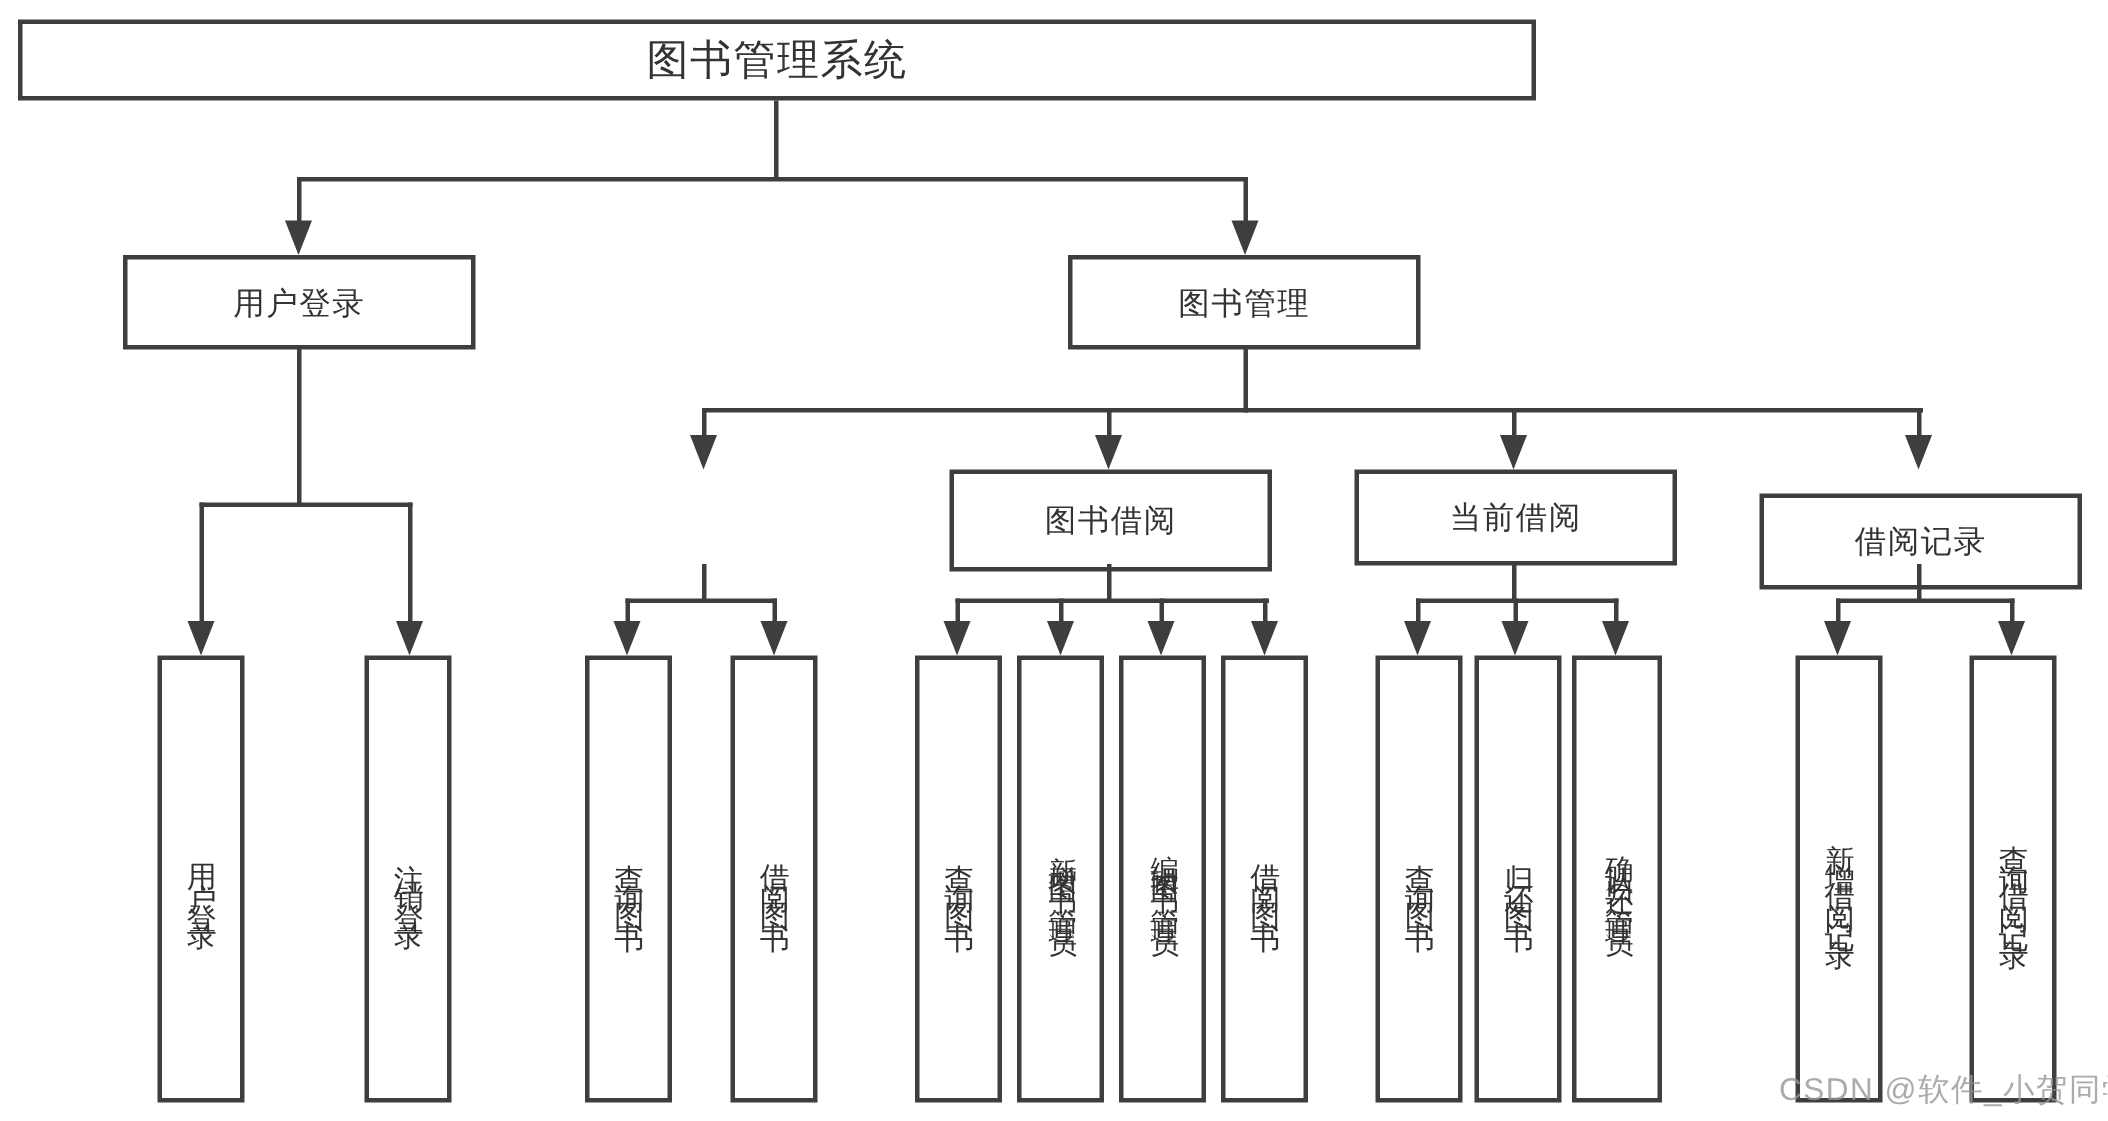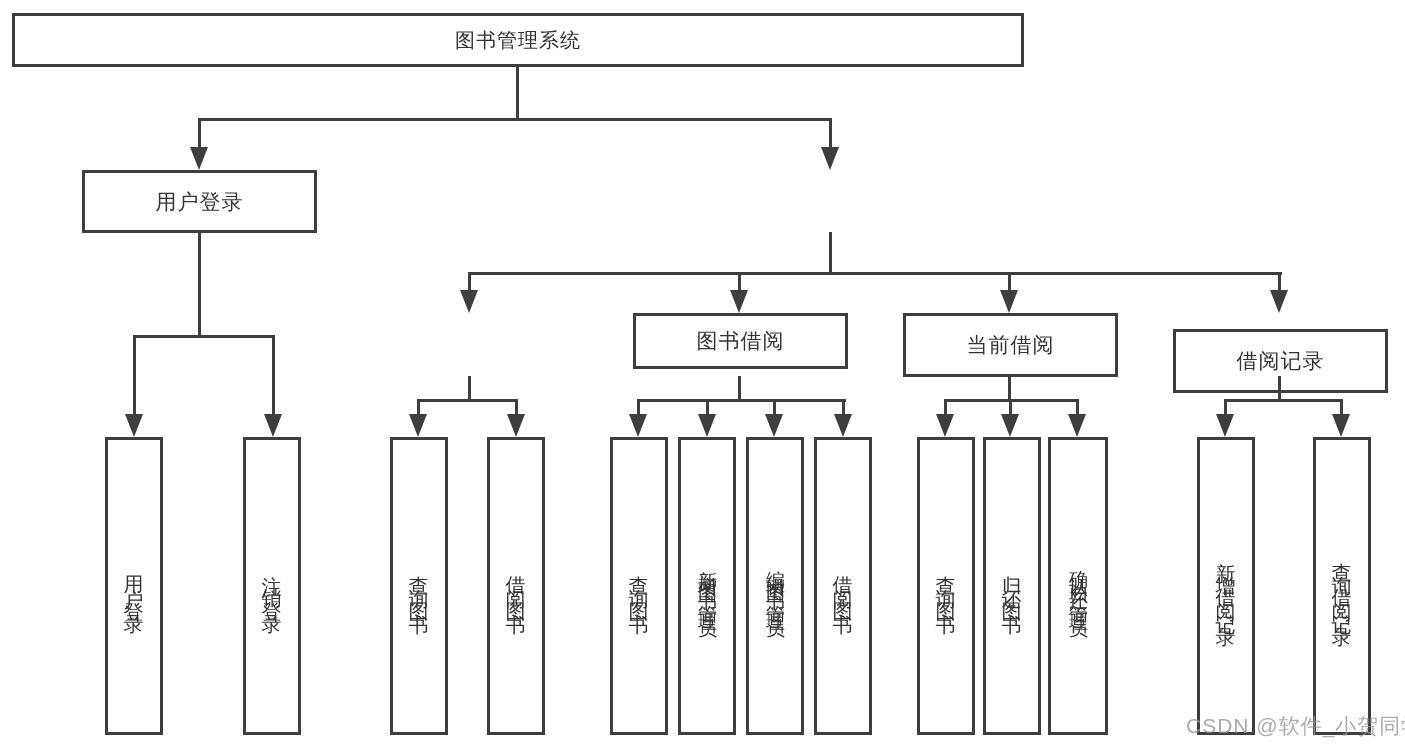--- a/index.html
+++ b/index.html
@@ -5,21 +5,21 @@
   html,body{margin:0;padding:0;background:#ffffff;}
   #canvas{
     position:relative;width:1405px;height:747px;background:#ffffff;overflow:hidden;
     font-family:"Liberation Sans","DejaVu Sans",sans-serif;color:#333333;
   }
   .node{
     position:absolute;box-sizing:border-box;background:#ffffff;
     border:3px solid #3e3e3e;display:flex;align-items:center;justify-content:center;
   }
   .node .hlabel{font-size:21px;letter-spacing:1px;white-space:nowrap;}
-  #root-node .hlabel{font-size:20px;}
+  #root-node .hlabel{font-size:28px;}
   .vbox{top:437px;height:298px;width:58px;}
   .vlabel{
     writing-mode:vertical-rl;text-orientation:mixed;
     font-size:20px;letter-spacing:13px;line-height:1.1;white-space:nowrap;
   }
   .vlabel.dense{letter-spacing:7px;font-size:19px;}
   .cline{position:absolute;background:#3e3e3e;}
   .tri{
     position:absolute;width:0;height:0;
     border-left:9px solid transparent;border-right:9px solid transparent;
@@ -35,22 +35,25 @@
 
 <div id="canvas">
 
   <div class="node" id="root-node" style="left:12px;top:13px;width:1012px;height:54px;">
     <span class="hlabel">图书管理系统</span>
   </div>
 
   <div class="node" style="left:82px;top:170px;width:235px;height:63px;">
     <span class="hlabel">用户登录</span>
   </div>
+  <div class="node" style="left:712px;top:170px;width:235px;height:63px;">
+    <span class="hlabel">图书管理</span>
+  </div>
 
-  <div class="node" style="left:633px;top:313px;width:215px;height:56px;">
+  <div class="node" style="left:633px;top:313px;width:215px;height:68px;">
     <span class="hlabel">图书借阅</span>
   </div>
   <div class="node" style="left:903px;top:313px;width:215px;height:64px;">
     <span class="hlabel">当前借阅</span>
   </div>
   <div class="node" style="left:1173px;top:329px;width:215px;height:64px;">
     <span class="hlabel">借阅记录</span>
   </div>
 
   <div class="node vbox" style="left:105px;">

